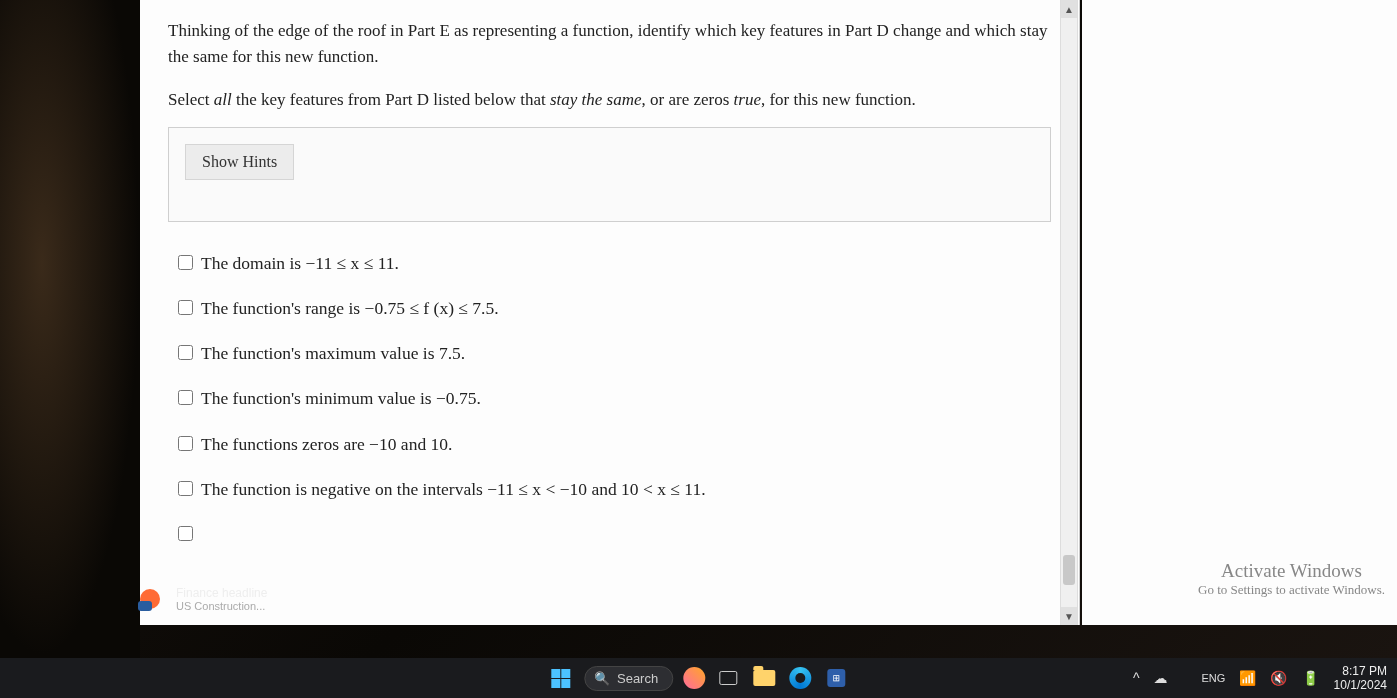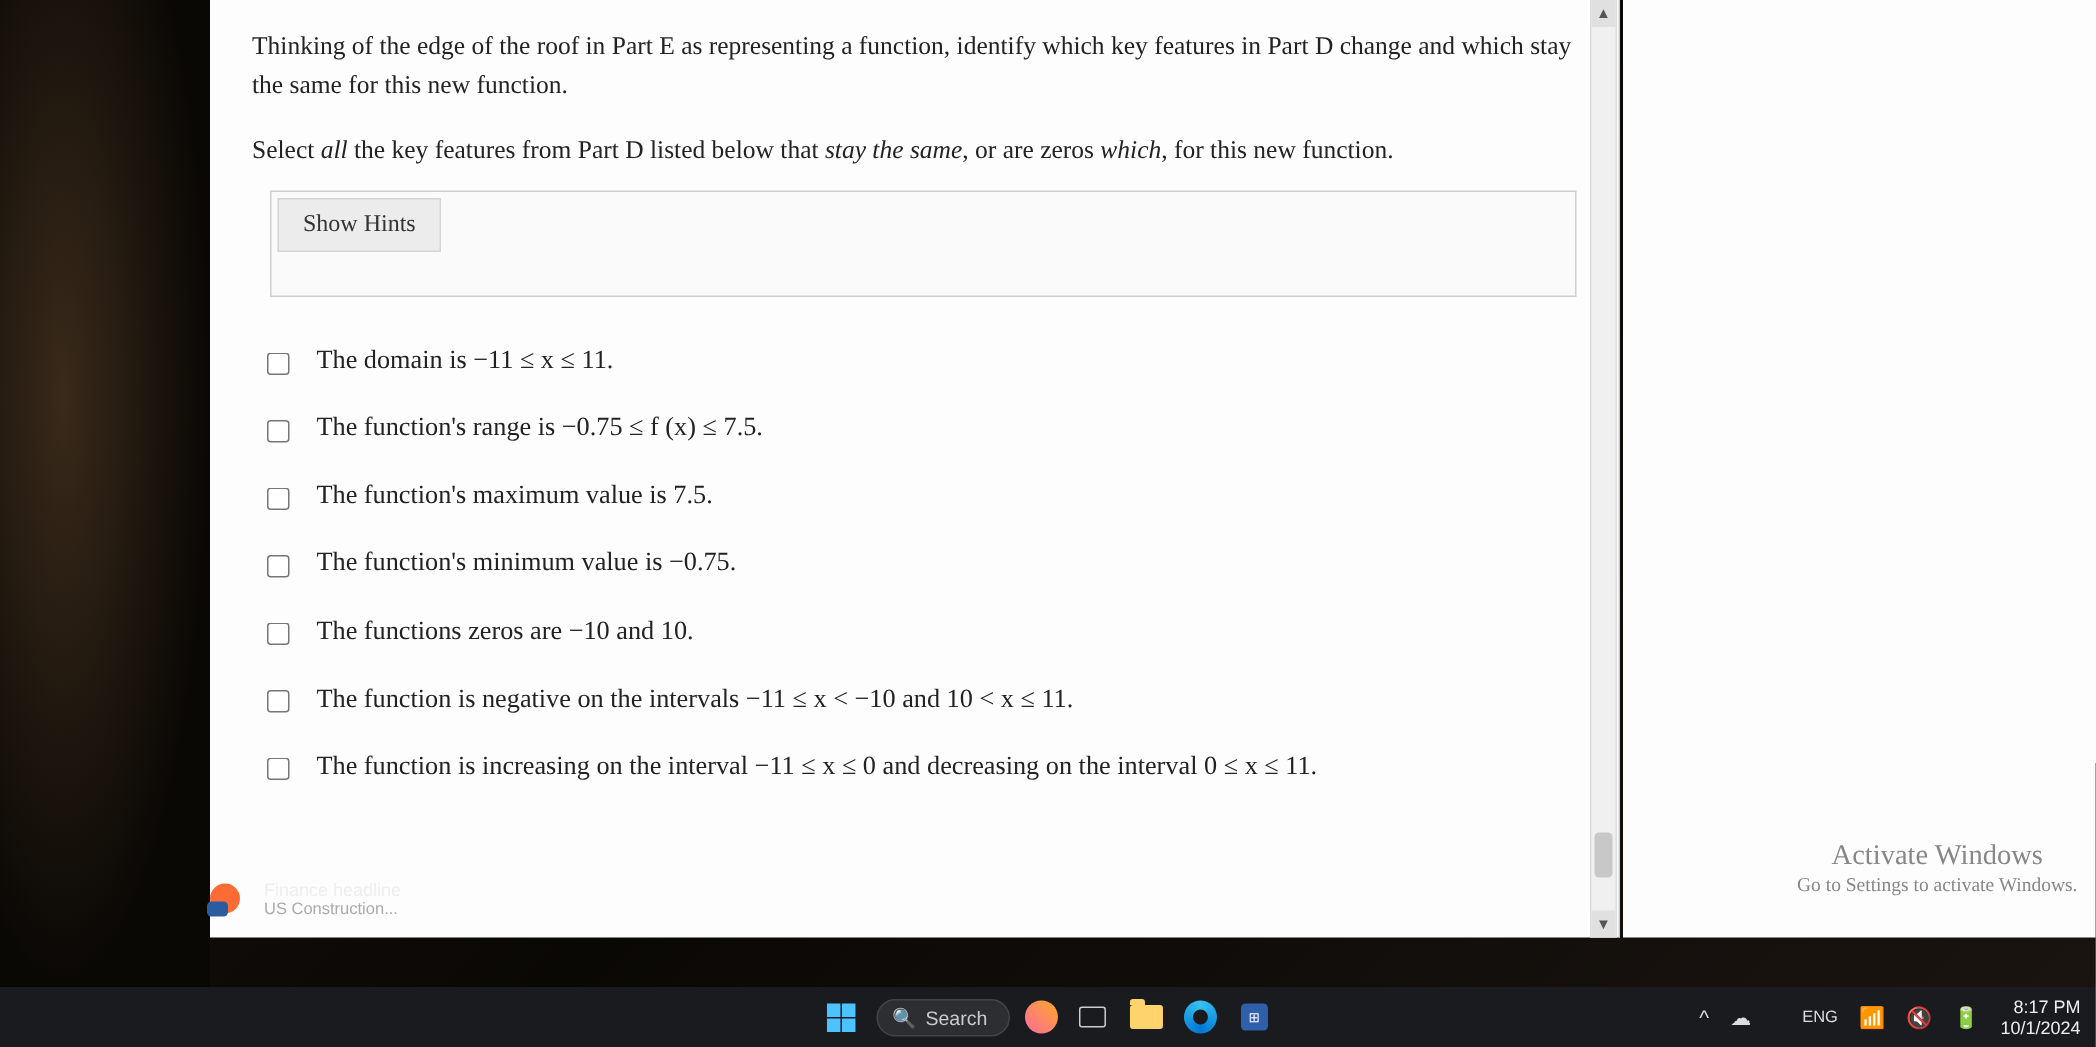--- a/index.html
+++ b/index.html
@@ -81,39 +81,38 @@
     justify-content: center;
     color: #555;
     font-size: 10px;
     background: #e0e0e0;
   }
   .question-intro { margin-bottom: 16px; }
   .question-prompt { margin-bottom: 14px; }
   .hints-box {
     border: 1px solid #cfcfcf;
     background: #fafafa;
-    padding: 4px;
+    padding: 16px;
     margin-bottom: 28px;
-    height: 71px;
-    margin-left: 12px;
+    height: 95px;
   }
   .show-hints-btn {
     display: inline-block;
     background: #ececec;
     border: 1px solid #d5d5d5;
     padding: 8px 16px;
     font-size: 16px;
     color: #333;
     font-family: Georgia, serif;
     cursor: pointer;
   }
   .option-row {
     display: flex;
-    align-items: center;
-    gap: 18px;
+    align-items: flex-start;
+    gap: 8px;
     margin-bottom: 18px;
     padding-left: 10px;
   }
   .option-row input[type="checkbox"] {
     width: 15px;
     height: 15px;
     margin-top: 5px;
     flex-shrink: 0;
   }
   .option-text {
@@ -223,21 +222,21 @@
 </style>
 </head>
 <body>
 
 <div class="desktop">
   <div class="left-dark"></div>
 
   <div class="content-area">
     <p class="question-intro">Thinking of the edge of the roof in Part E as representing a function, identify which key features in Part D change and which stay the same for this new function.</p>
     <p class="question-prompt">
-      <span>Select </span><span class="italic">all</span><span> the key features from Part D listed below that </span><span class="italic">stay the same</span><span>, or are zeros </span><span class="italic">which</span><span>, for this new function.</span>
+      <span>Select </span><span class="italic">all</span><span> the key features from Part D listed below that </span><span class="italic">stay the same</span><span>, or are zeros </span><span class="italic">true</span><span>, for this new function.</span>
     </p>
 
     <div class="hints-box">
       <button class="show-hints-btn">Show Hints</button>
     </div>
 
     <div class="option-row">
       <input type="checkbox" style="">
       <span class="option-text math">The domain is −11 ≤ x ≤ 11.</span>
     </div>
@@ -256,21 +255,20 @@
     <div class="option-row">
       <input type="checkbox" style="">
       <span class="option-text math">The functions zeros are −10 and 10.</span>
     </div>
     <div class="option-row">
       <input type="checkbox" style="">
       <span class="option-text math">The function is negative on the intervals −11 ≤ x &lt; −10 and 10 &lt; x ≤ 11.</span>
     </div>
     <div class="option-row">
       <input type="checkbox" style="">
-      <span class="option-text math">The function is increasing on the interval −11 ≤ x ≤ 0 and decreasing on the interval 0 ≤ x ≤ 11.</span>
     </div>
   </div>
 
   <div class="scroll-strip">
     <div class="scroll-up">▲</div>
     <div class="scroll-thumb"></div>
     <div class="scroll-down">▼</div>
   </div>
 
   <div class="right-panel"></div>

